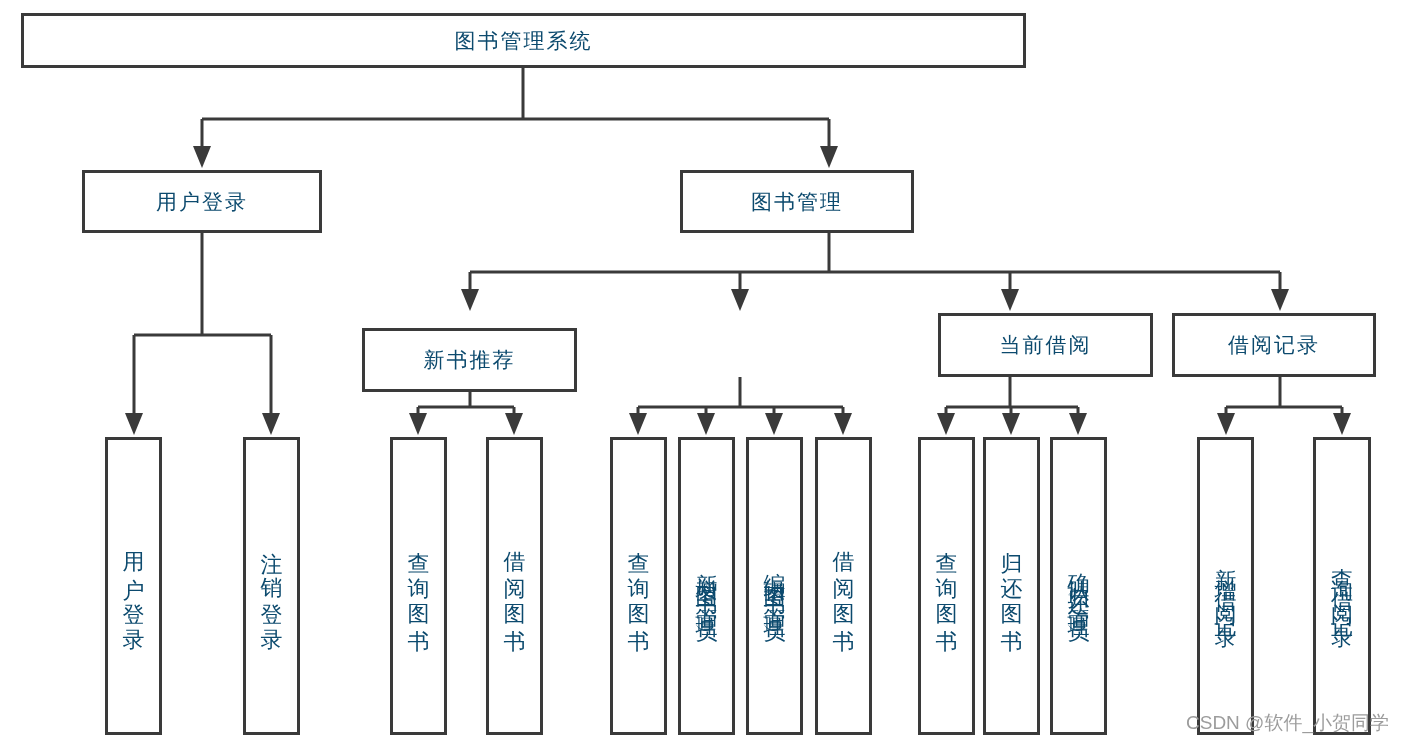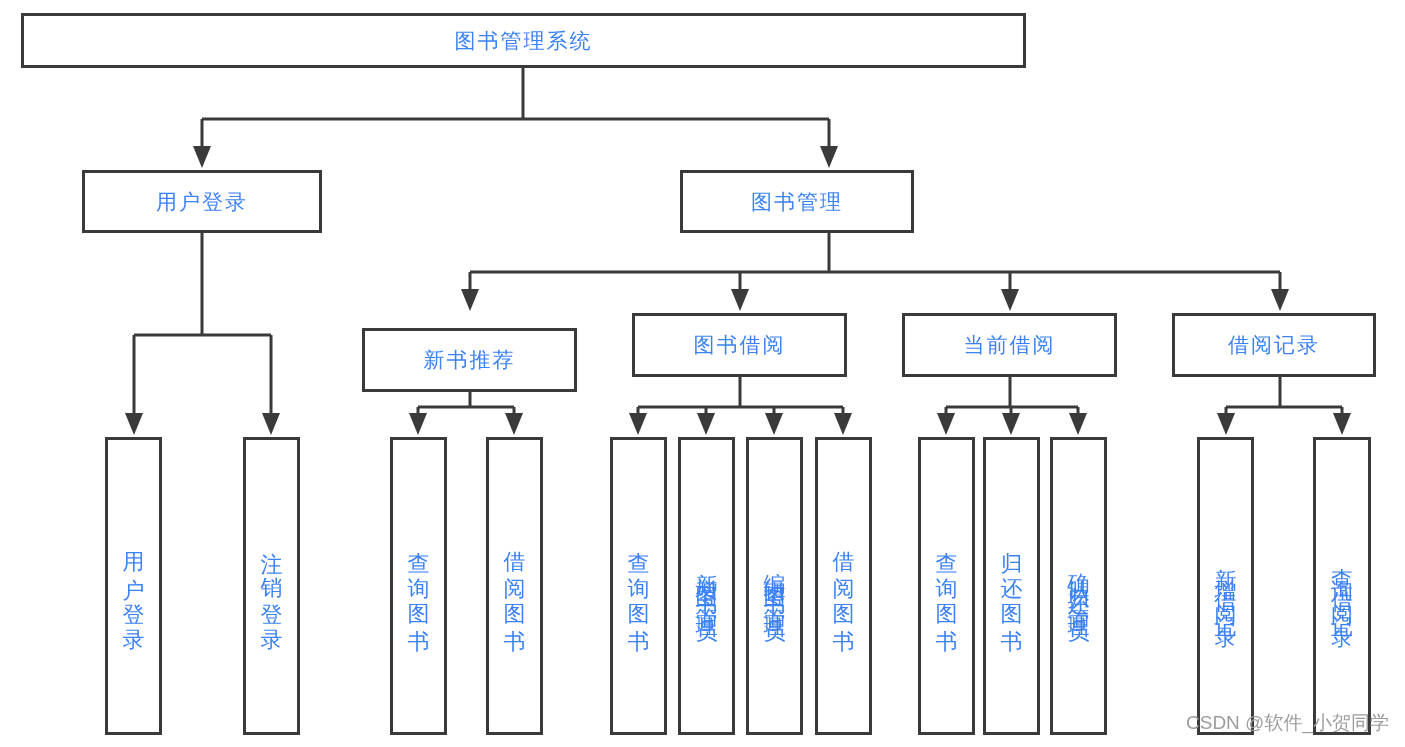--- a/index.html
+++ b/index.html
@@ -25,21 +25,21 @@
     position: absolute;
     box-sizing: border-box;
     background: #ffffff;
     border: 3px solid #3a3a3a;
     display: flex;
     align-items: center;
     justify-content: center;
     z-index: 2;
   }
   .lbl {
-    color: #3b82f6;
+    color: #0c4a6e;
     font-size: 21px;
     letter-spacing: 2px;
     white-space: nowrap;
   }
   .leaf {
     top: 437px;
     width: 57px;
     height: 298px;
   }
   .leaf .lbl {
@@ -116,24 +116,21 @@
   <div class="node" style="left:82px; top:170px; width:240px; height:63px">
     <span class="lbl">用户登录</span>
   </div>
   <div class="node" style="left:680px; top:170px; width:234px; height:63px">
     <span class="lbl">图书管理</span>
   </div>
 
   <div class="node" style="left:362px; top:328px; width:215px; height:64px">
     <span class="lbl">新书推荐</span>
   </div>
-  <div class="node" style="left:632px; top:313px; width:215px; height:64px">
-    <span class="lbl">图书借阅</span>
-  </div>
-  <div class="node" style="left:902px; top:313px; width:215px; height:64px">
+  <div class="node" style="left:938px; top:313px; width:215px; height:64px">
     <span class="lbl">当前借阅</span>
   </div>
   <div class="node" style="left:1172px; top:313px; width:204px; height:64px">
     <span class="lbl">借阅记录</span>
   </div>
 
   <div class="node leaf" style="left:105px">
     <span class="lbl ls-lg">用户登录</span>
   </div>
   <div class="node leaf" style="left:243px">

